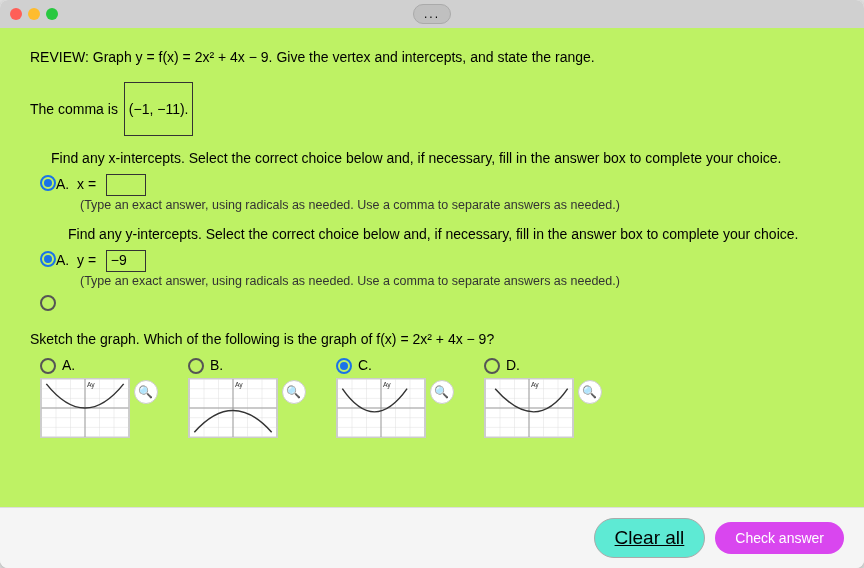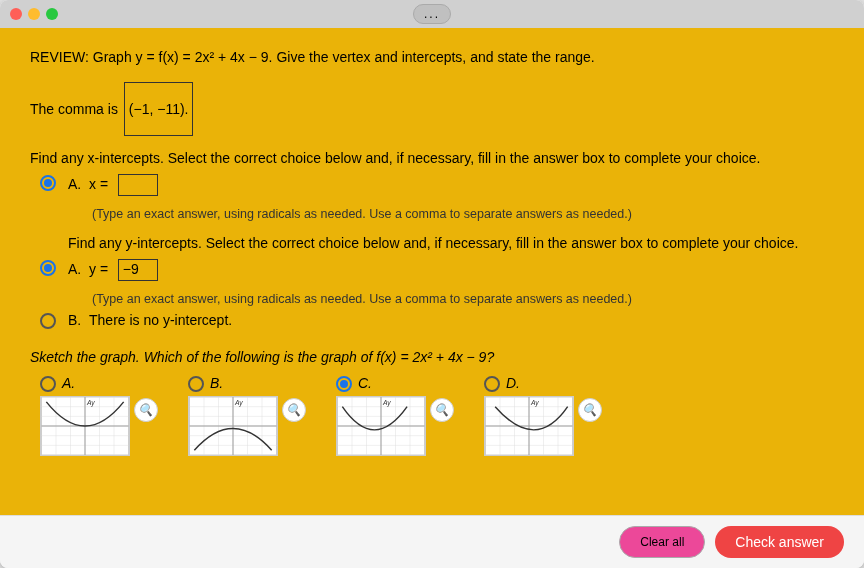--- a/index.html
+++ b/index.html
@@ -48,21 +48,21 @@
       background: #c0c0c0;
       border: 1px solid #aaa;
       border-radius: 10px;
       padding: 2px 10px;
       font-size: 12px;
       cursor: pointer;
       letter-spacing: 2px;
     }
     .content {
       flex: 1;
-      background: #eab308;
+      background: #bef264;
       padding: 20px 30px 20px 30px;
       overflow-y: auto;
     }
     .review-title {
       font-size: 14px;
       margin-bottom: 16px;
       line-height: 1.4;
     }
     .section {
       margin-bottom: 14px;
@@ -74,21 +74,21 @@
       margin: 0 2px;
       font-size: 14px;
     }
     .radio-group {
       margin: 8px 0 8px 10px;
     }
     .radio-option {
       display: flex;
       align-items: flex-start;
       margin-bottom: 6px;
-      gap: 12px;
+      gap: 0;
     }
     .radio-input {
       width: 16px;
       height: 16px;
       border-radius: 50%;
       border: 2px solid #555;
       flex-shrink: 0;
       margin-top: 1px;
       display: flex;
       align-items: center;
@@ -114,25 +114,24 @@
       min-width: 40px;
       height: 22px;
       padding: 1px 4px;
       margin-left: 2px;
       vertical-align: middle;
     }
     .sub-note {
       font-size: 12.5px;
       color: #333;
       margin-left: 24px;
-      margin-top: 11px;
+      margin-top: 2px;
     }
     .graph-section {
       margin-top: 20px;
-      font-style: italic;
     }
     .graph-section-title {
       font-size: 14px;
       margin-bottom: 10px;
     }
     .graph-options {
       display: flex;
       gap: 30px;
       align-items: flex-start;
       margin-left: 10px;
@@ -175,29 +174,30 @@
     .footer {
       background: #f5f5f5;
       border-top: 1px solid #ddd;
       padding: 10px 20px;
       display: flex;
       justify-content: flex-end;
       gap: 10px;
       align-items: center;
     }
     .btn-clear {
-      background: #ec4899;
+      background: #5eead4;
       border: 1px solid #aaa;
       border-radius: 20px;
       padding: 8px 20px;
-      font-size: 12px;
-      cursor: pointer;
+      font-size: 19px;
+      cursor: pointer;
+      text-decoration: underline;
     }
     .btn-check {
-      background: #ef4444;
+      background: #d946ef;
       color: white;
       border: none;
       border-radius: 20px;
       padding: 8px 20px;
       font-size: 14px;
       cursor: pointer;
     }
     
     .graph-svg {
       width: 90px;
@@ -221,21 +221,21 @@
 
     <div class="review-title section">REVIEW: Graph y = f(x) = 2x² + 4x − 9. Give the vertex and intercepts, and state the range.</div>
 
     <div class="section">
       <span>The comma is</span>
       <span class="vertex-box">(−1, −11).</span>
       <br>
     </div>
 
     <div class="section">
-      <div style="margin-bottom:6px;">Find any x-intercepts. Select the correct choice below and, if necessary, fill in the answer box to complete your choice.</div>
+      <div style="margin-bottom:6px;margin-left:21px;">Find any x-intercepts. Select the correct choice below and, if necessary, fill in the answer box to complete your choice.</div>
       <div class="radio-group">
 
         <div class="radio-option">
           <div class="radio-input selected"></div>
           <div>
             <span class="radio-label">A.&nbsp;&nbsp;x =&nbsp;</span>
             <span class="answer-box"></span>
             <div class="sub-note">(Type an exact answer, using radicals as needed. Use a comma to separate answers as needed.)</div>
           </div>
         </div>
@@ -251,21 +251,20 @@
           <div class="radio-input selected"></div>
           <div>
             <span class="radio-label">A.&nbsp;&nbsp;y =&nbsp;</span>
             <span class="answer-box">−9</span>
             <div class="sub-note">(Type an exact answer, using radicals as needed. Use a comma to separate answers as needed.)</div>
           </div>
         </div>
 
         <div class="radio-option">
           <div class="radio-input"></div>
-          <span class="radio-label">B.&nbsp;&nbsp;There is no y-intercept.</span>
         </div>
       </div>
     </div>
 
     <div class="graph-section">
       <div class="graph-section-title">Sketch the graph. Which of the following is the graph of f(x) = 2x² + 4x − 9?</div>
       <div class="graph-options">
 
         <div class="graph-option">
           <div class="graph-option-top">

